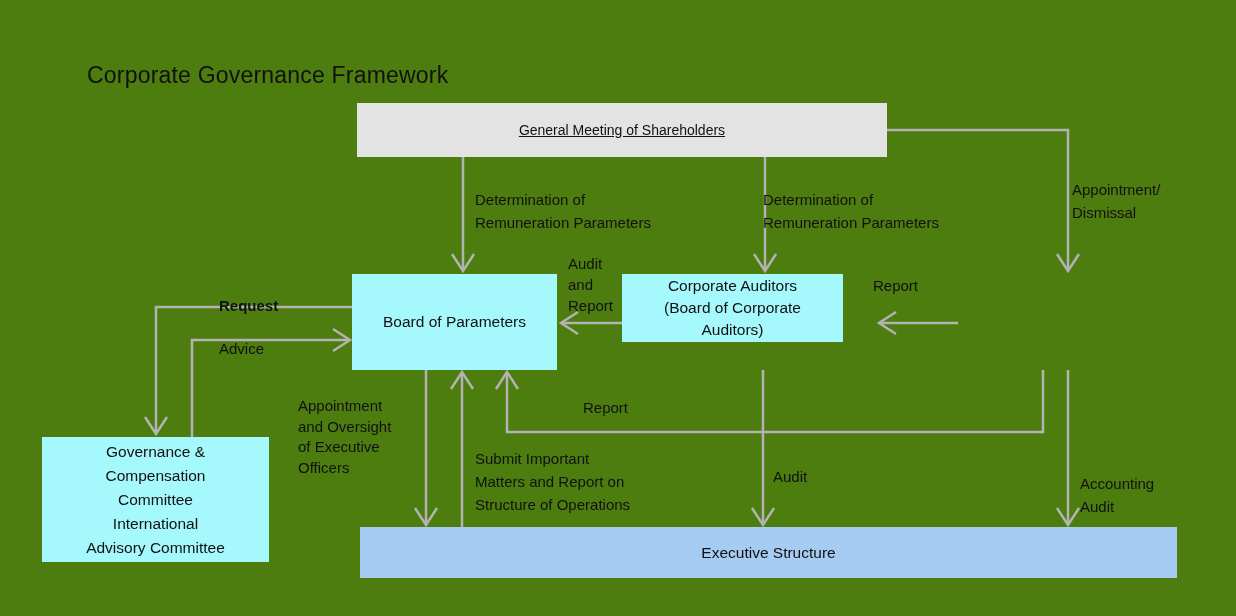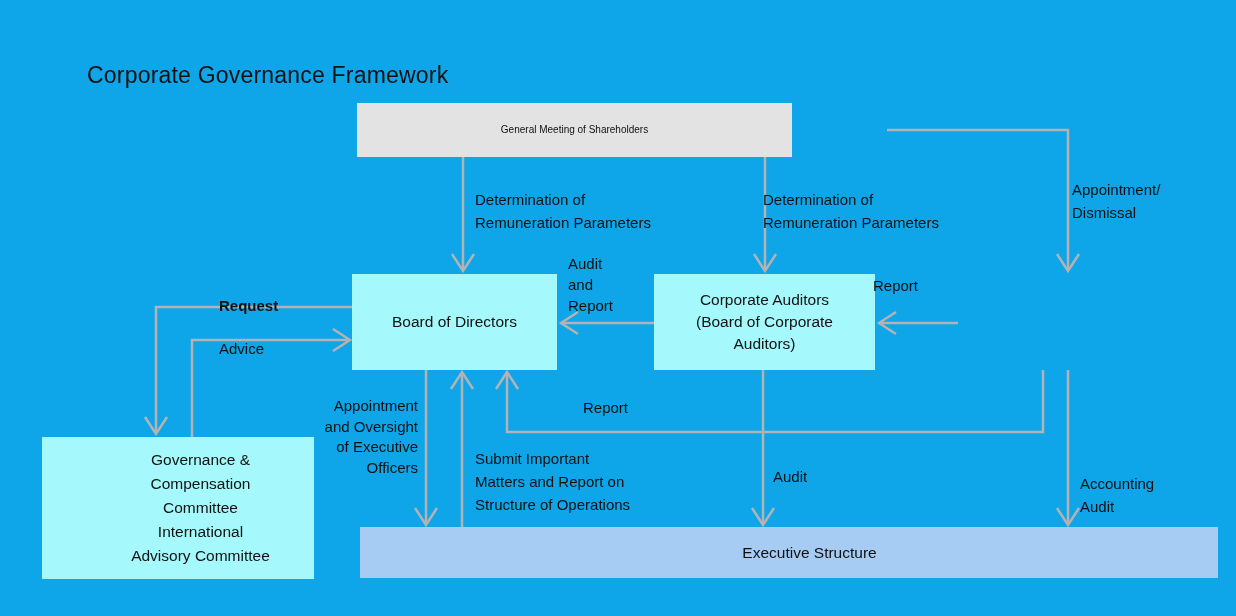--- a/index.html
+++ b/index.html
@@ -4,21 +4,21 @@
 <style>
   html, body {
     margin: 0;
     padding: 0;
     background: #ffffff;
   }
   .stage {
     position: relative;
     width: 1236px;
     height: 616px;
-    background: #0ea5e9;
+    background: #4d7c0f;
     font-family: "Liberation Sans", sans-serif;
     color: var(--text, #111111);
     overflow: hidden;
   }
   .title {
     position: absolute;
     left: 87px;
     top: 62px;
     font-size: 23px;
     letter-spacing: 0.2px;
@@ -39,43 +39,43 @@
     display: flex;
     align-items: center;
     justify-content: center;
     text-align: center;
     font-size: 15.5px;
     line-height: 22px;
     white-space: pre-line;
   }
   .node.cyan { background: var(--node-cyan, #a5f8fb); }
   .node.gray { background: var(--node-gray, #e3e3e3); }
-  .node.blue { background: var(--node-blue, #a6ccf4); padding-left: 41px; }
+  .node.blue { background: var(--node-blue, #a6ccf4); }
 
-  .node.general   { left: 357px; top: 103px; width: 435px; height: 54px; font-size: 10px; }
+  .node.general   { left: 357px; top: 103px; width: 530px; height: 54px; font-size: 14px; text-decoration: underline; }
   .node.board     { left: 352px; top: 274px; width: 205px; height: 96px; }
-  .node.corp      { left: 654px; top: 274px; width: 221px; height: 96px; }
+  .node.corp      { left: 622px; top: 274px; width: 221px; height: 68px; }
   .node.indep     { left: 958px; top: 274px; width: 222px; height: 96px; }
-  .node.gov       { left: 42px;  top: 437px; width: 227px; height: 142px; line-height: 24px; padding-left: 45px; }
+  .node.gov       { left: 42px;  top: 437px; width: 227px; height: 125px; line-height: 24px; }
   .node.exec      { left: 360px; top: 527px; width: 817px; height: 51px; }
 
   .elabel {
     position: absolute;
     font-size: 15px;
     line-height: 23px;
     white-space: pre-line;
   }
   .l-det-left       { left: 475px;  top: 188px; }
   .l-det-right      { left: 763px;  top: 188px; }
   .l-appt-dismiss   { left: 1072px; top: 178px; }
   .l-audit-report   { left: 568px;  top: 253px; line-height: 21px; }
   .l-report-ic      { left: 873px;  top: 274px; }
   .l-request        { left: 219px;  top: 294px; font-weight: bold; }
   .l-advice         { left: 219px;  top: 337px; }
-  .l-appt-oversight { left: 298px;  top: 396px; width: 120px; text-align: right; line-height: 20.5px; }
+  .l-appt-oversight { left: 298px;  top: 396px; width: 120px; line-height: 20.5px; }
   .l-submit         { left: 475px;  top: 447px; }
   .l-report-board   { left: 583px;  top: 396px; }
   .l-audit          { left: 773px;  top: 465px; }
   .l-accounting     { left: 1080px; top: 472px; }
 </style>
 </head>
 <body>
 
 <div class="stage">
 
@@ -130,21 +130,21 @@
       <path d="M1068,370 L1068,524"></path>
       <polyline points="1057,508 1068,525 1079,508"></polyline>
     </g>
   </svg>
 
   <div class="node gray general">
     <span>General Meeting of Shareholders</span>
   </div>
 
   <div class="node cyan board">
-    <span>Board of Directors</span>
+    <span>Board of Parameters</span>
   </div>
 
   <div class="node cyan corp">
     <span>Corporate Auditors
 (Board of Corporate
 Auditors)</span>
   </div>
 
 
   <div class="node cyan gov">

